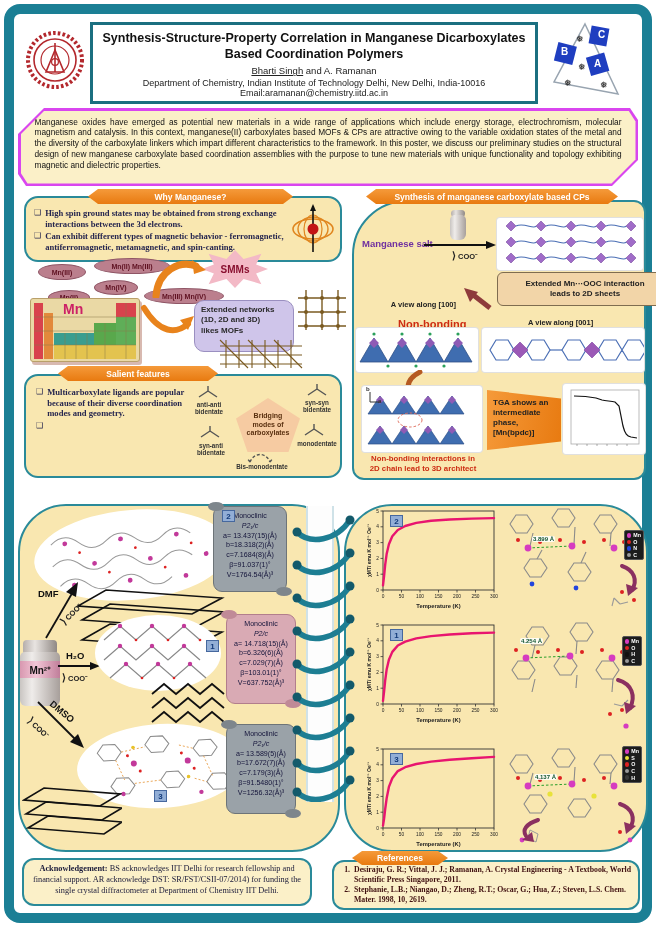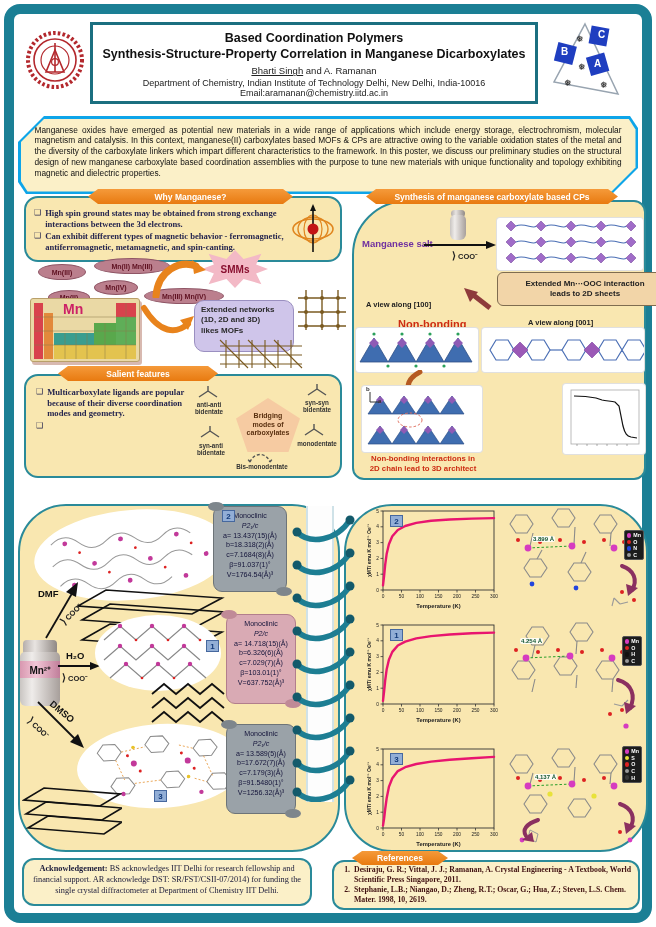--- a/index.html
+++ b/index.html
@@ -10,21 +10,21 @@
 
   
   .title-box{left:90px;top:22px;width:448px;height:82px;background:#fff;border:3px solid #1b6f80;padding:6px 8px;text-align:center}
   .title-main{font-size:12.5px;font-weight:bold;color:#111;line-height:1.25}
   .title-authors{font-size:9.5px;color:#222;margin-top:3px}
   .title-authors u{text-decoration:underline}
   .title-dept{font-size:9px;color:#222;margin-top:2px}
   .title-email{font-size:9px;color:#222}
 
   
-  .chamf-outer{left:18px;top:116px;width:620px;height:78px;background:#0ea5e9;clip-path:polygon(26px 0,calc(100% - 8px) 0,100% 12px,100% calc(100% - 26px),calc(100% - 26px) 100%,8px 100%,0 calc(100% - 12px),0 26px)}
+  .chamf-outer{left:18px;top:108px;width:620px;height:78px;background:#d946ef;clip-path:polygon(26px 0,calc(100% - 8px) 0,100% 12px,100% calc(100% - 26px),calc(100% - 26px) 100%,8px 100%,0 calc(100% - 12px),0 26px)}
   .chamf-inner{position:absolute;inset:2.5px;background:#fbf0c8;clip-path:polygon(24px 0,calc(100% - 7px) 0,100% 11px,100% calc(100% - 24px),calc(100% - 24px) 100%,7px 100%,0 calc(100% - 11px),0 24px);padding:6px 14px}
   .abstract-text{font-size:8.3px;line-height:1.32;color:#111;text-align:justify}
 
   
   .ribbon{background:linear-gradient(#f59a3a,#e87a10);color:#fff;font-weight:bold;font-size:9px;display:flex;align-items:center;justify-content:center;clip-path:polygon(10px 0,calc(100% - 10px) 0,100% 50%,calc(100% - 10px) 100%,10px 100%,0 50%);z-index:5}
   .ribbon.small{font-size:8.5px}
 
   
   .sect{border:2px solid #2a8a99;border-radius:14px;background:#f9e7b0}
   .bullet-row{display:flex;gap:4px;margin:2px 0}
@@ -101,22 +101,22 @@
       <circle cx="31" cy="34" r="27" fill="#fff" stroke="#b3282d" stroke-width="4" stroke-dasharray="2.6 2.2"></circle>
       <circle cx="31" cy="34" r="21" fill="none" stroke="#b3282d" stroke-width="1.6"></circle>
       <circle cx="31" cy="34" r="14" fill="none" stroke="#b3282d" stroke-width="1.2"></circle>
       <line x1="31" y1="17" x2="31" y2="46" stroke="#b3282d" stroke-width="1.6"></line>
       <path d="M31 24 L40 46 L22 46 Z" fill="none" stroke="#b3282d" stroke-width="1.6"></path>
       <circle cx="31" cy="36" r="3.4" fill="none" stroke="#b3282d" stroke-width="1.2"></circle>
     </svg>
   </div>
 
   <div class="abs title-box">
+    <div class="title-main">Synthesis-Structure-Property  Correlation in Manganese Dicarboxylates</div>
     <div class="title-main">Based Coordination Polymers</div>
-    <div class="title-main">Synthesis-Structure-Property  Correlation in Manganese Dicarboxylates</div>
     <div class="title-authors"><u>Bharti Singh</u><span> and A. Ramanan</span></div>
     <div class="title-dept">Department of Chemistry, Indian  Institute of Technology Delhi, New  Delhi, India-10016</div>
     <div class="title-email">Email:aramanan@chemistry.iitd.ac.in</div>
   </div>
 
   <div class="abs" style="left:548px;top:22px;width:72px;height:80px">
     <svg viewBox="0 0 72 80" width="72" height="80">
       <path d="M37 2 L70 72 L6 60 Z" fill="#fff" stroke="#98a4b0" stroke-width="1.5"></path>
       <rect x="8" y="22" width="19" height="19" fill="#1f3ec0" transform="rotate(14 17 31)"></rect>
       <rect x="42" y="5" width="18" height="18" fill="#1f3ec0" transform="rotate(10 51 14)"></rect>
@@ -313,21 +313,21 @@
   </div>
   <div class="cap" style="left:500px;top:272px;width:140px">[Mn(based)(H₂O)]</div>
 
   <div class="interact-box" style="left:497px;top:272px;width:176px;height:34px">Extended Mn···OOC interaction
 leads to 2D sheets</div>
   <svg class="abs" style="left:462px;top:286px" width="32" height="26" viewBox="0 0 32 26">
     <line x1="28" y1="22" x2="10" y2="8" stroke="#8e3b3b" stroke-width="5"></line>
       <polygon points="2,2 16,6 8,16" fill="#8e3b3b"></polygon>
   </svg>
 
-  <div class="cap" style="left:366px;top:300px;width:90px;text-align:left">A view along [100]</div>
+  <div class="cap" style="left:366px;top:300px;width:90px;text-align:right">A view along [100]</div>
   <div class="abs" style="left:398px;top:318px;font-weight:bold;font-size:11px;color:#cc2b12">Non-bonding</div>
   <div class="cap" style="left:528px;top:318px;width:100px;text-align:left">A view along [001]</div>
 
   <div class="imgbox" style="left:356px;top:328px;width:122px;height:44px">
     <svg viewBox="0 0 122 44" width="122" height="44">
       <path d="M4 34 L18 10 L32 34 Z M32 34 L46 10 L60 34 Z M60 34 L74 10 L88 34 Z M88 34 L102 10 L116 34 Z" fill="#3f6db0" stroke="#2d4f86" stroke-width="0.8"></path>
       <path d="M18 10 l5 5 -5 5 -5 -5 z M46 10 l5 5 -5 5 -5 -5 z M74 10 l5 5 -5 5 -5 -5 z M102 10 l5 5 -5 5 -5 -5 z" fill="#8e5bb5"></path>
       <g fill="#2aa05a">
           <circle cx="18" cy="6" r="1.6"></circle>
           <circle cx="46" cy="6" r="1.6"></circle>
@@ -362,20 +362,24 @@
       <path d="M18 10 l4 4 -4 4 -4 -4 z M42 10 l4 4 -4 4 -4 -4 z M66 10 l4 4 -4 4 -4 -4 z M90 10 l4 4 -4 4 -4 -4 z" fill="#8e5bb5"></path>
       <path d="M6 58 L18 40 L30 58 Z M30 58 L42 40 L54 58 Z M54 58 L66 40 L78 58 Z M78 58 L90 40 L102 58 Z" fill="#3f6db0" stroke="#2d4f86" stroke-width="0.7"></path>
       <path d="M18 40 l4 4 -4 4 -4 -4 z M42 40 l4 4 -4 4 -4 -4 z M66 40 l4 4 -4 4 -4 -4 z M90 40 l4 4 -4 4 -4 -4 z" fill="#8e5bb5"></path>
       <ellipse cx="48" cy="34" rx="12" ry="7" fill="none" stroke="#e07060" stroke-width="1" stroke-dasharray="2.5 2"></ellipse>
       <path d="M8 6 V16 M8 16 H18" stroke="#333" stroke-width="1" fill="none"></path>
     </svg>
     <span class="abs" style="left:4px;top:0;font-size:6px;font-weight:bold;color:#333">b</span>
     <span class="abs" style="left:16px;top:12px;font-size:6px;font-weight:bold;color:#333">a</span>
   </div>
 
+  <div class="tga-trap multiline" style="left:487px;top:390px;width:74px;height:60px">TGA  shows an
+intermediate
+phase,
+[Mn(bpdc)]</div>
   <div class="imgbox" style="left:563px;top:384px;width:82px;height:70px">
     <svg viewBox="0 0 82 70" width="82" height="70">
       <rect x="8" y="6" width="68" height="54" fill="#fff" stroke="#aaa" stroke-width="0.8"></rect>
       <path d="M11 12 C22 12 28 13 33 14 L39 16 C43 17 48 17 52 18 L56 22 L60 42 C62 50 64 52 68 53 L74 54" fill="none" stroke="#111" stroke-width="1.2"></path>
       <g stroke="#777" stroke-width="0.6">
           <line x1="14" y1="60" x2="14" y2="62"></line>
           <line x1="24" y1="60" x2="24" y2="62"></line>
           <line x1="34" y1="60" x2="34" y2="62"></line>
           <line x1="44" y1="60" x2="44" y2="62"></line>
           <line x1="54" y1="60" x2="54" y2="62"></line>

